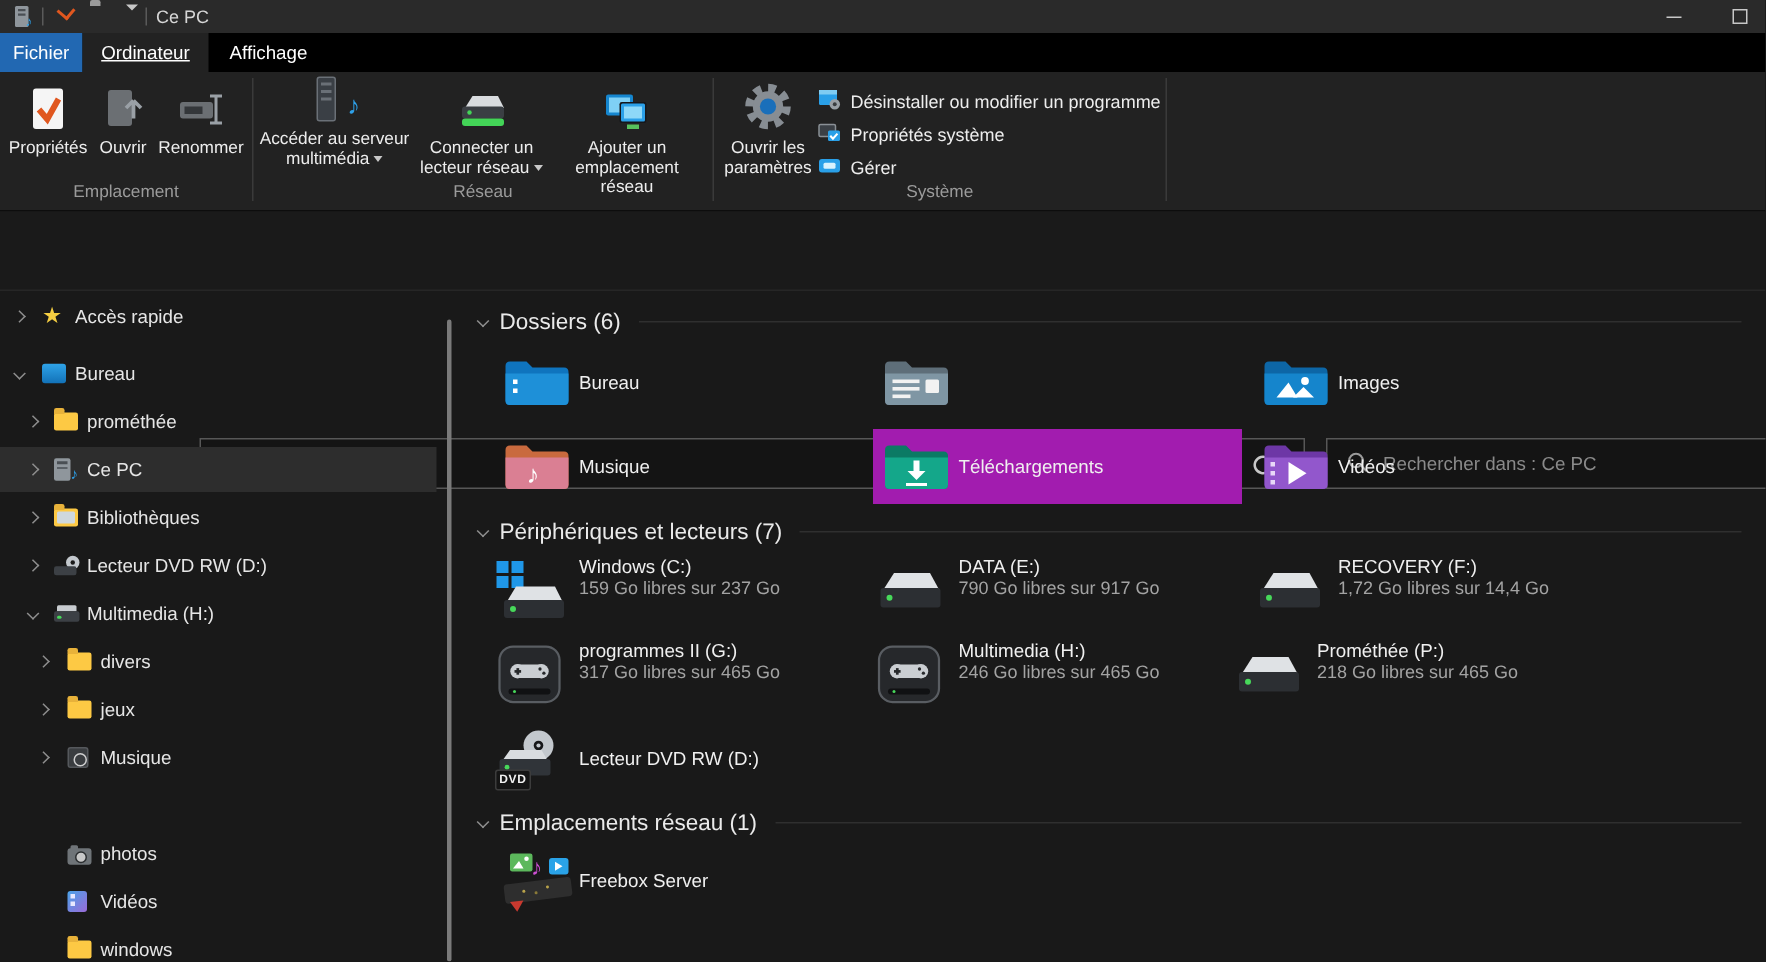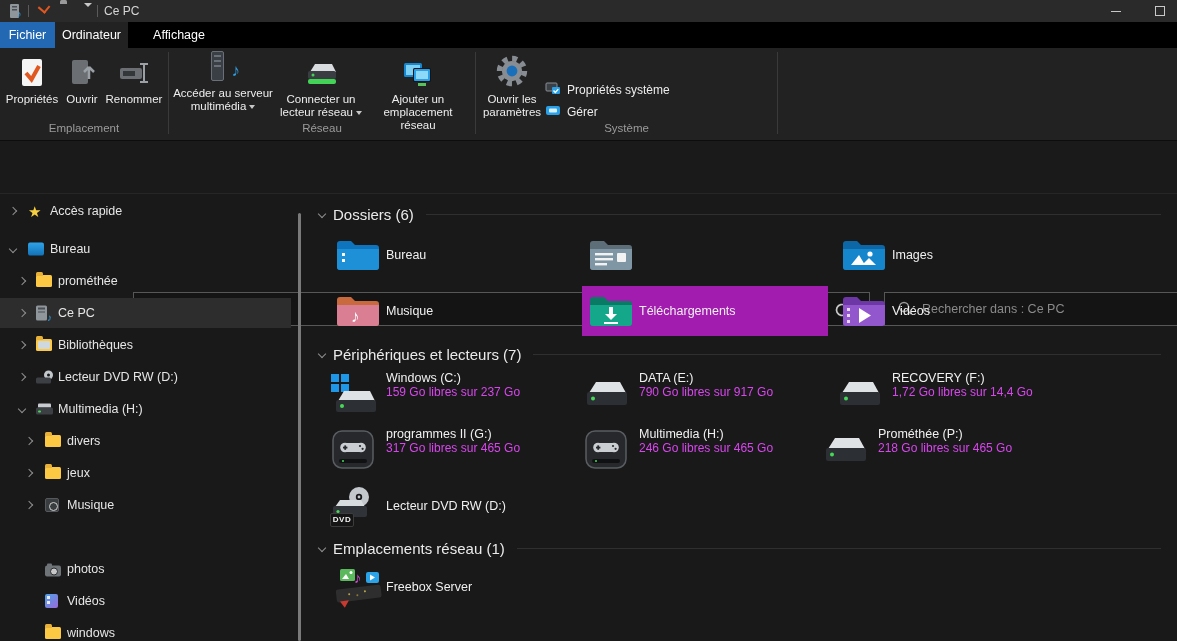--- a/index.html
+++ b/index.html
@@ -21,21 +21,21 @@
   .qat-folder { width:16px; height:12px; background:#9a9a9a; border-radius:1.5px; position:relative; margin-top:2px;}
   .qat-folder:before { content:""; position:absolute; left:0; top:-3px; width:7px; height:4px; background:#9a9a9a; border-radius:1.5px 1.5px 0 0; }
   .qat-chev { width:9px; }
   .qat-chev .bar { height:1.5px; background:#c8c8c8; margin-bottom:2px; }
   .qat-chev .tri { width:0; height:0; border-left:4px solid transparent; border-right:4px solid transparent; border-top:4px solid #c8c8c8; margin:0 auto; }
 
   
   .tabrow { position:absolute; left:0; top:22px; width:1177px; height:26px; background:#000; }
   .rtab { position:absolute; top:0; height:26px; line-height:26px; text-align:center; font-size:12.5px; color:#fff; }
   .rtab.file { left:0; width:55px; background:#2268b2; }
-  .rtab.active { left:55px; width:73px; background:#222; }
+  .rtab.active { left:55px; width:84px; background:#222;text-decoration:underline; }
   .rtab.view { left:139px; width:80px; background:transparent; }
 
   
   .ribbon { position:absolute; left:0; top:48px; width:1177px; height:93px; background:#222; border-bottom:1px solid #0d0d0d; }
   .rbtn { position:absolute; top:3px; display:flex; flex-direction:column; align-items:center; cursor:default; }
   .ricon { height:38px; display:flex; align-items:flex-end; justify-content:center; }
   .rlabel { font-size:11.5px; color:#ededed; text-align:center; line-height:13px; margin-top:4px; }
   .caret { display:inline-block; width:0; height:0; border-left:3.5px solid transparent; border-right:3.5px solid transparent; border-top:4px solid #c8c8c8; margin-left:3px; vertical-align:middle; }
   .rsep { position:absolute; top:4px; height:82px; width:1px; background:#3a3a3a; }
   .glabel { position:absolute; top:74px; font-size:11.5px; color:#9b9b9b; text-align:center; }
@@ -111,21 +111,21 @@
   .tile.sel { background:#a21caf; }
   .ftile { height:50px; }
   .ftile .ticon { position:absolute; left:6px; top:7px; }
   .ftile .tlbl { position:absolute; left:57px; top:0; line-height:50px; font-size:12.5px; color:#f0f0f0; white-space:nowrap; }
   .dtile { height:52px; }
   .dtile .ticon { position:absolute; left:1px; top:5px; }
   .dtile .dinfo { position:absolute; left:57px; top:3px; width:182px; }
   .dtile .dname { font-size:12.5px; color:#f0f0f0; height:15px; white-space:nowrap; }
   .dbar { width:172px; height:11px; background:#d9d9d9; margin-top:2px; position:relative; }
   .dbar .fill { height:100%; background:#2d9bd8; }
-  .dtile .dfree { font-size:12px; color:#d946ef; margin-top:3px; white-space:nowrap; }
+  .dtile .dfree { font-size:12px; color:#a3a3a3; margin-top:3px; white-space:nowrap; }
   .dtile .tlbl-c { position:absolute; left:57px; top:0; line-height:52px; font-size:12.5px; color:#f0f0f0; white-space:nowrap; }
   .dvd-badge { position:absolute; left:1px; top:33px; width:24px; height:14px; background:#151515; border:1px solid #3c3c3c; border-radius:2px; color:#f2f2f2; font-size:8px; font-weight:bold; text-align:center; line-height:12px; letter-spacing:0.5px; }
 </style>
 </head>
 <body>
 
 <div class="titlebar">
   <span class="tb-item" style="left:8px">
     <svg width="16" height="16" viewBox="0 0 16 16">
         <rect x="2" y="1" width="9" height="14" rx="1" fill="#8f969c"></rect>
@@ -227,20 +227,31 @@
 
   <div class="rbtn" style="left:482px;width:60px">
     <div class="ricon">
       <svg width="36" height="36" viewBox="0 0 32 32">
           <circle cx="16" cy="16" r="11" fill="none" stroke="#878d93" stroke-width="5" stroke-dasharray="4.5 4.1"></circle>
           <circle cx="16" cy="16" r="9" fill="#878d93"></circle>
           <circle cx="16" cy="16" r="4.8" fill="#1a6fba"></circle>
         </svg>
     </div>
     <div class="rlabel"><span>Ouvrir les paramètres</span></div>
+  </div>
+  <div class="sbtn" style="top:9px">
+    <span>
+      <svg width="16" height="16" viewBox="0 0 16 16">
+          <rect x="1" y="2" width="12" height="10" rx="1" fill="#2aa0e8"></rect>
+          <rect x="1" y="2" width="12" height="3" fill="#7fccf2"></rect>
+          <circle cx="11.5" cy="11.5" r="3.5" fill="#9aa0a6"></circle>
+          <circle cx="11.5" cy="11.5" r="1.3" fill="#3a3d40"></circle>
+        </svg>
+    </span>
+    <span>Désinstaller ou modifier un programme</span>
   </div>
   <div class="sbtn" style="top:31px">
     <span>
       <svg width="16" height="16" viewBox="0 0 16 16">
           <rect x="1" y="3" width="11" height="8" rx="1" fill="#3b4046" stroke="#8a9096"></rect>
           <rect x="7" y="7" width="8" height="7" rx="1" fill="#2aa0e8"></rect>
           <path d="M8.5 10.5 l1.8 2 l3 -3.4" stroke="#fff" stroke-width="1.4" fill="none"></path>
         </svg>
     </span>
     <span>Propriétés système</span>

